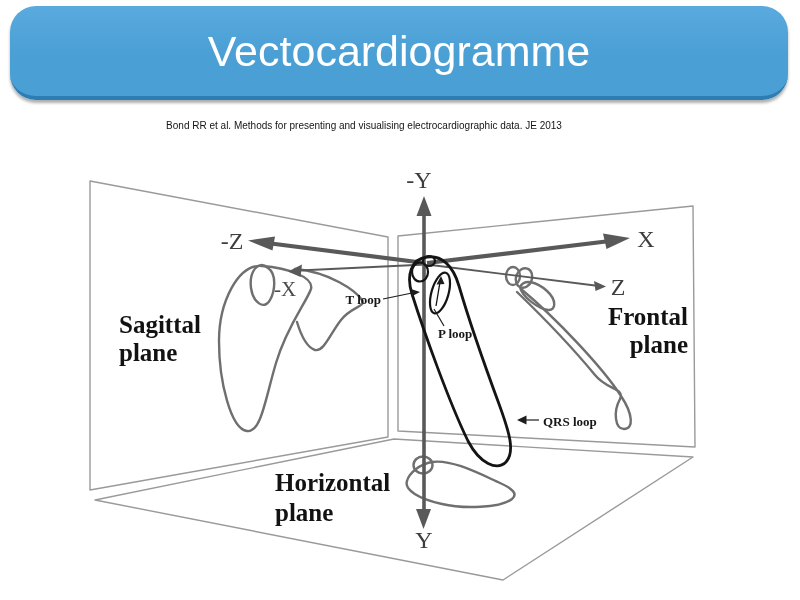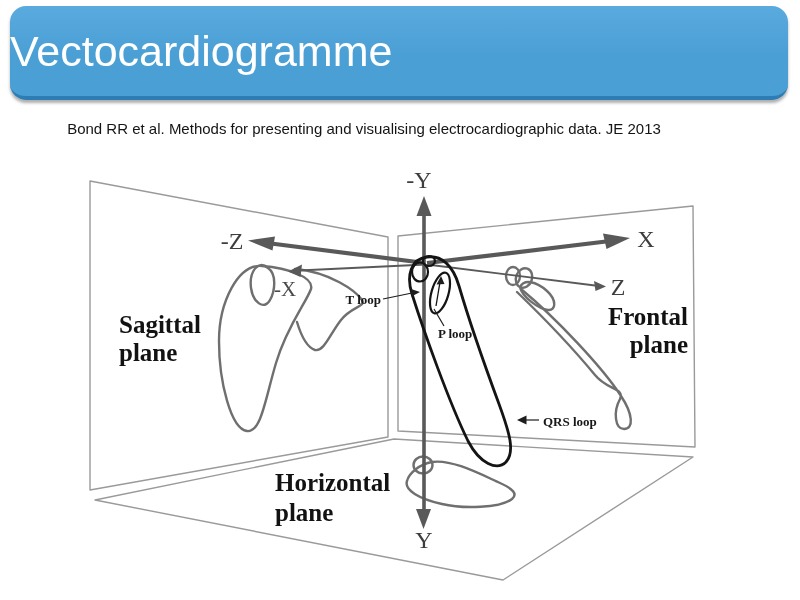--- a/index.html
+++ b/index.html
@@ -2,33 +2,33 @@
 <html style="--banner-blue: #4a9fd4; --banner-blue-light: #5aaade; --banner-blue-dark: #2e7cb4; --axis-gray: #595959; --plane-outline: #9a9a9a; --loop-gray: #6f6f6f; --loop-black: #141414;"><head>
 <meta charset="utf-8">
 <style>
   html,body{margin:0;padding:0;}
   body{
     width:800px;height:600px;position:relative;overflow:hidden;
     background:#ffffff;font-family:"Liberation Sans",sans-serif;
   }
   .banner{
     position:absolute;left:10px;top:6px;width:778px;height:90px;
-    border-radius:16px;
+    border-radius:26px;
     background:linear-gradient(180deg,var(--banner-blue-light) 0%,var(--banner-blue) 55%,var(--banner-blue) 100%);
     border-bottom:4px solid var(--banner-blue-dark);
     box-shadow:0 3px 3px rgba(110,110,110,.55);
-    display:flex;align-items:center;justify-content:flex-start;
+    display:flex;align-items:center;justify-content:center;
   }
   .banner h1{
     margin:0;color:#ffffff;font-size:43px;font-weight:400;line-height:1;
     font-family:"Liberation Sans",sans-serif;
   }
   .citation{
     position:absolute;left:0;top:120px;width:728px;text-align:center;
-    font-size:15px;color:#141414;margin:0;
+    font-size:10px;color:#141414;margin:0;
   }
   .page-number{
     position:absolute;right:48px;top:562px;font-size:12px;color:#8d8d8d;margin-top:37px;
   }
   svg.diagram{position:absolute;left:0;top:0;}
 
   .plane-outline{fill:none;stroke:var(--plane-outline);stroke-width:1.4;stroke-linejoin:round;}
   .loop-gray{fill:none;stroke:var(--loop-gray);stroke-width:2.4;stroke-linecap:round;stroke-linejoin:round;}
   .loop-black{fill:none;stroke:var(--loop-black);stroke-width:2.8;stroke-linecap:round;stroke-linejoin:round;}
   .loop-black-thin{fill:none;stroke:var(--loop-black);stroke-width:2.2;}

